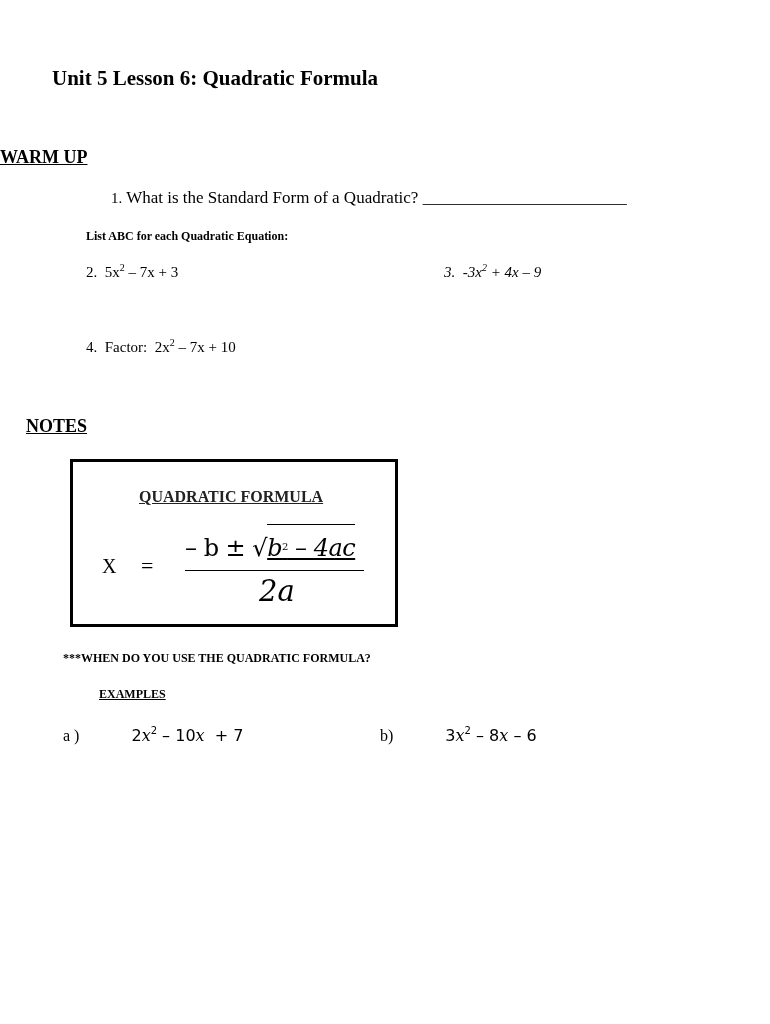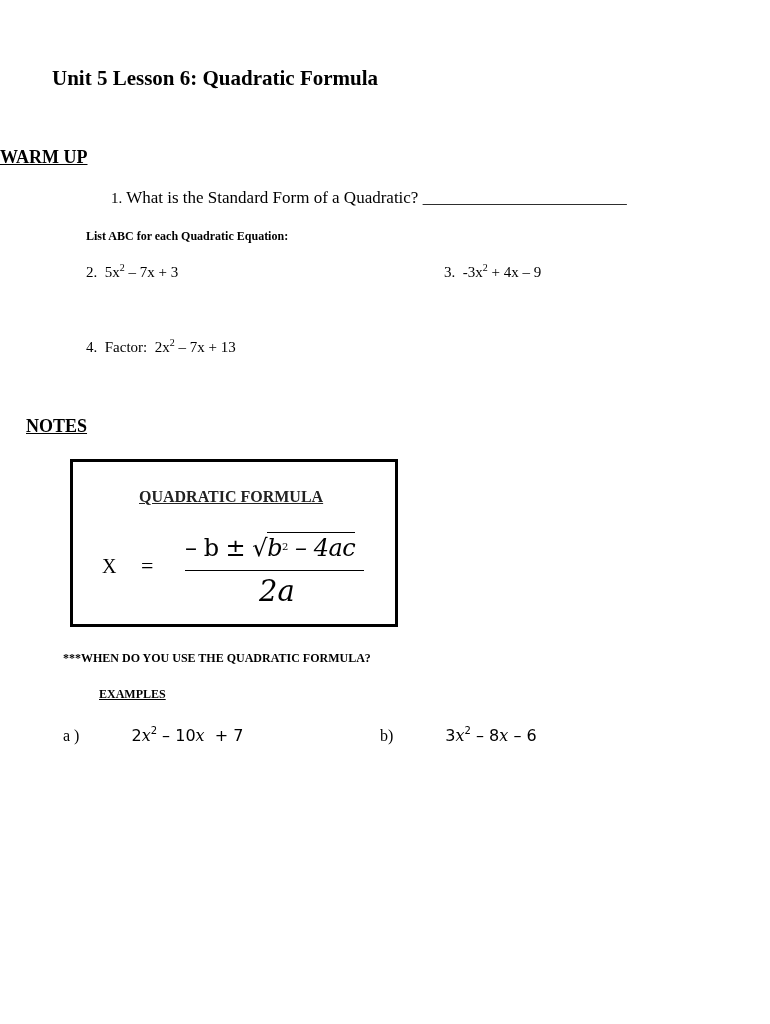--- a/index.html
+++ b/index.html
@@ -13,21 +13,21 @@
   .q { font-size: 17px; }
   .bold16 { font-size: 12px; font-weight: bold; }
   sup { font-size: 10px; vertical-align: 6px; line-height: 0; }
   .box { position: absolute; left: 70px; top: 459px; width: 322px; height: 162px; border: 3px solid #000; box-sizing: content-box; }
   .qf-label { position: absolute; left: 66px; top: 26px; font-size: 16px; font-weight: bold; text-decoration: underline; color: #222; }
   .x-var { position: absolute; left: 29px; top: 93px; font-size: 20px; }
   .eq { position: absolute; left: 68px; top: 91px; font-size: 22px; }
   .frac-line { position: absolute; left: 112px; top: 108px; width: 179px; height: 0; border-top: 1.5px solid #000; }
   .num { position: absolute; left: 112px; top: 72px; font-size: 24px; font-style: italic; font-family: "DejaVu Serif", serif; letter-spacing: -0.5px; }
   .num .upr { font-style: normal; }
-  .sqrt-bar { border-top: 1.5px solid #000; padding-top: 1px; }
+  .sqrt-bar { border-top: 1.5px solid #000; padding-top: 9px; text-decoration: underline; }
   .den { position: absolute; left: 186px; top: 112px; font-size: 29px; font-style: italic; font-family: "DejaVu Serif", serif; }
   .mathx { font-family: "DejaVu Sans", sans-serif; font-size: 16px; margin-left: 44px; }
   .mathx i { font-family: "DejaVu Serif", serif; }
   .mathx sup { font-size: 10px; vertical-align: 7px; }
   .ex-label { font-size: 16px; }
 </style>
 </head>
 <body>
 
 <div>
@@ -42,29 +42,29 @@
     <span>________________________</span>
   </div>
 
   <div class="abs bold16" style="left:86px; top:229px;">List ABC for each Quadratic Equation:</div>
 
   <div class="abs" style="left:86px; top:264px; font-size:15px;text-align:center;">
     <span>2.</span>&nbsp;
     <span>5x</span><sup>2</sup><span> – 7x + 3</span>
   </div>
 
-  <div class="abs" style="left:444px; top:264px; font-size:15px;">
+  <div class="abs" style="left:444px; top:264px; font-size:15px;font-style:italic;">
     <span>3.</span>&nbsp;
     <span>-3x</span><sup>2</sup><span> + 4x – 9</span>
   </div>
 
   <div class="abs" style="left:86px; top:339px; font-size:15px;">
     <span>4.</span>&nbsp;
     <span>Factor:</span>&nbsp;
-    <span>2x</span><sup>2</sup><span> – 7x + 13</span>
+    <span>2x</span><sup>2</sup><span> – 7x + 10</span>
   </div>
 
   <div class="abs center-head notes">NOTES</div>
 
   <div class="box">
     <div class="qf-label">QUADRATIC FORMULA</div>
     <div class="x-var">X</div>
     <div class="eq">=</div>
     <div class="num">
       <span class="upr">– b ± </span><span class="upr">√</span><span class="sqrt-bar"><span>b</span><sup style="font-style:normal;">2</sup><span> – 4ac</span></span>

